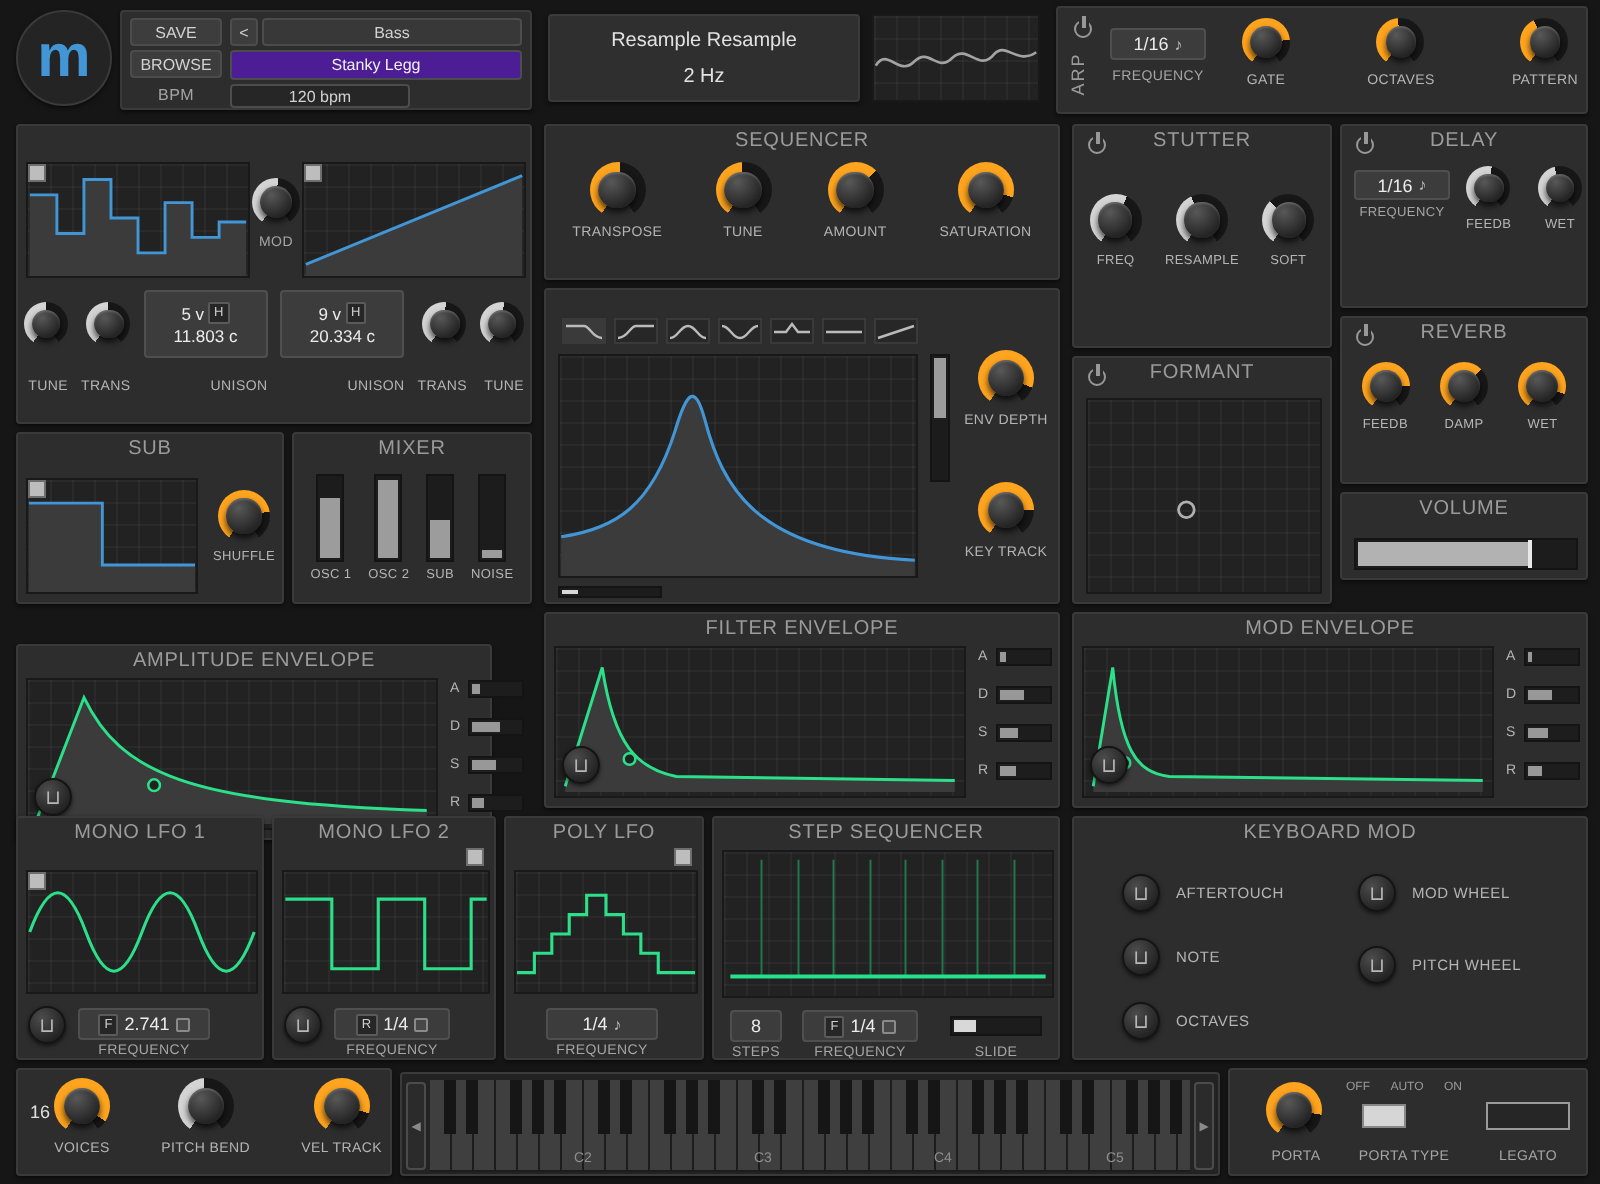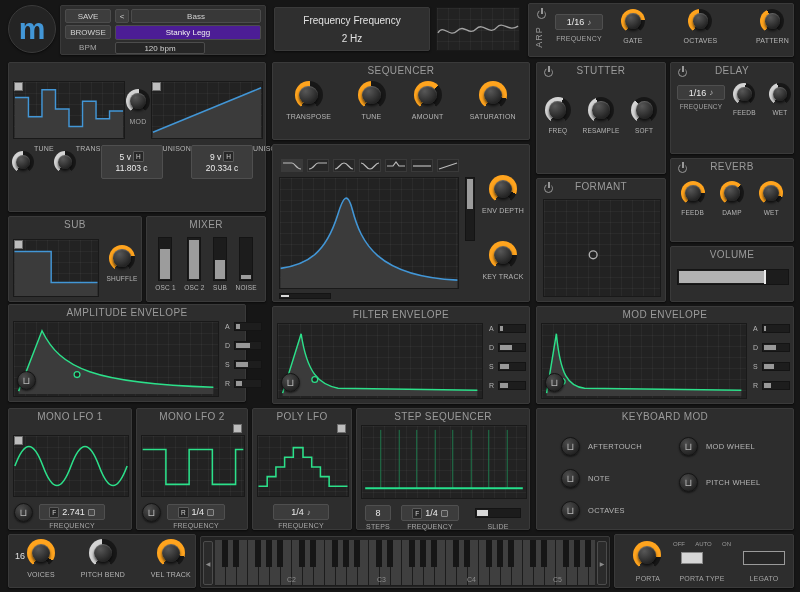--- a/index.html
+++ b/index.html
@@ -29,21 +29,21 @@
 .htrack{position:relative;background:#1c1c1c;border:1px solid #141414}
 .hfill{position:absolute;top:1px;bottom:1px;left:1px;background:#9c9c9c}
 .btn{background:#3d3d3d;border:1px solid #4c4c4c;border-radius:2px;color:#d2d2d2;font-size:8px;display:flex;align-items:center;justify-content:center}
 .lab{position:absolute;font-size:7px;color:#a5a5a5;letter-spacing:.2px;text-align:center}
 .arow{display:flex;align-items:center;gap:3px;margin-bottom:10px}
 .arow .al{font-size:7px;color:#b5b5b5;width:6px}
 .abar{position:relative;width:28px;height:9px;background:#1d1d1d;border:1px solid #141414}
 .abar b{position:absolute;top:1px;bottom:1px;left:1px;background:#989898}
 .ficon{width:22px;height:13px;background:#272727;border:1px solid #3a3a3a;display:flex;align-items:center;justify-content:center;flex:none}
 .orow{position:absolute;left:3px;top:82px;right:3px;display:flex;justify-content:space-between}
-.brow-unit{display:flex;align-items:flex-start;justify-content:space-between;height:52px}
+.brow-unit{display:flex;flex-direction:column;align-items:flex-end;justify-content:space-between;height:52px}
 .orow .knob{margin-top:6px}
 .ubox{flex-direction:column;width:62px;height:34px;gap:1px;font-size:8.5px;padding:2px}
 .urow{display:flex;align-items:center;gap:2px}
 .oct{position:absolute;bottom:3px;font-size:7px;color:#8e8e8e}
 .kmrow{position:absolute;display:flex;align-items:center;gap:8px}
 .kmlabel{font-size:7.5px;color:#b5b5b5;letter-spacing:.3px}
 </style>
 </head>
 <body>
 
@@ -55,21 +55,21 @@
   <div class="btn" style="position:absolute;left:4px;top:3px;width:46px;height:14px">SAVE</div>
   <div class="btn" style="position:absolute;left:4px;top:19px;width:46px;height:14px">BROWSE</div>
   <div class="lab" style="left:4px;top:37px;width:46px;font-size:8px">BPM</div>
   <div class="btn" style="position:absolute;left:54px;top:3px;width:14px;height:14px">&lt;</div>
   <div class="btn" style="position:absolute;left:70px;top:3px;width:130px;height:14px;background:#383838">Bass</div>
   <div class="btn" style="position:absolute;left:54px;top:19px;width:146px;height:15px;background:#4c1d95;color:#f0f0f0">Stanky Legg</div>
   <div class="btn" style="position:absolute;left:54px;top:36px;width:90px;height:12px;background:#262626">120 bpm</div>
 </div>
 
 <div class="panel" style="left:274px;top:7px;width:156px;height:44px;background:#2f2f2f">
-  <div style="position:absolute;left:0;right:0;top:7px;text-align:center;font-size:10px;color:#e2e2e2">Frequency Frequency</div>
+  <div style="position:absolute;left:0;right:0;top:7px;text-align:center;font-size:10px;color:#e2e2e2">Resample Resample</div>
   <div style="position:absolute;left:0;right:0;top:25px;text-align:center;font-size:10px;color:#e2e2e2">2 Hz</div>
 </div>
 
 <div class="disp" style="left:436px;top:7px;width:84px;height:44px">
   <svg viewBox="0 0 84 44">
     <path d="M0,26 C6,16 12,32 20,24 C28,16 32,30 40,22 C48,14 54,30 62,20 C68,13 74,26 84,19" fill="none" stroke="#a3a3a3" stroke-width="1.4"></path>
   </svg>
 </div>
 
 <div class="panel" style="left:528px;top:3px;width:266px;height:54px">
@@ -377,21 +377,21 @@
       <i class="l"></i>
     </span>
   <div class="ptitle">FORMANT</div>
   <div class="disp" style="left:6px;top:20px;width:118px;height:98px">
     <svg viewBox="0 0 118 98">
       <circle cx="50" cy="56" r="4" fill="none" stroke="#b0b0b0" stroke-width="1.4"></circle>
     </svg>
   </div>
 </div>
 
-<div class="panel" style="left:670px;top:246px;width:124px;height:56px">
+<div class="panel" style="left:670px;top:246px;width:124px;height:44px">
   <div class="ptitle">VOLUME</div>
   <div class="htrack" style="position:absolute;left:6px;top:22px;width:112px;height:16px">
     <b class="hfill" style="width:78%;background:#b2b2b2"></b>
     <b style="position:absolute;left:78%;top:0;bottom:0;width:2px;background:#e9e9e9"></b>
   </div>
 </div>
 
 <div class="panel" style="left:8px;top:216px;width:134px;height:86px">
   <div class="ptitle">SUB</div>
   <span class="cbtn" style="left:5px;top:23px"></span>
@@ -433,21 +433,21 @@
       </div>
     <div class="kunit" style="gap:3px">
         <span class="vtrack" style="width:14px;height:44px">
           <b class="vfill" style="height:10%"></b>
         </span>
         <span class="klabel" style="font-size:6.5px">NOISE</span>
       </div>
   </div>
 </div>
 
-<div class="panel" style="left:8px;top:304px;width:238px;height:98px">
+<div class="panel" style="left:8px;top:322px;width:238px;height:98px">
   <div class="ptitle">AMPLITUDE ENVELOPE</div>
   <div class="disp" style="left:4px;top:16px;width:206px;height:76px">
     <svg viewBox="0 0 206 76">
       <path d="M3,71 L27,9 C46,48 80,63 203,67 L203,74 L3,74 Z" fill="#3b3b3b"></path>
       <path d="M3,71 L27,9 C46,48 80,63 203,67" fill="none" stroke="#2ce08a" stroke-width="1.5"></path>
       <circle cx="63" cy="54" r="3" fill="#222" stroke="#2ce08a" stroke-width="1.3"></circle>
     </svg>
   </div>
   <div class="modbtn" style="position:absolute;left:8px;top:66px">
       <span>⊔</span>

